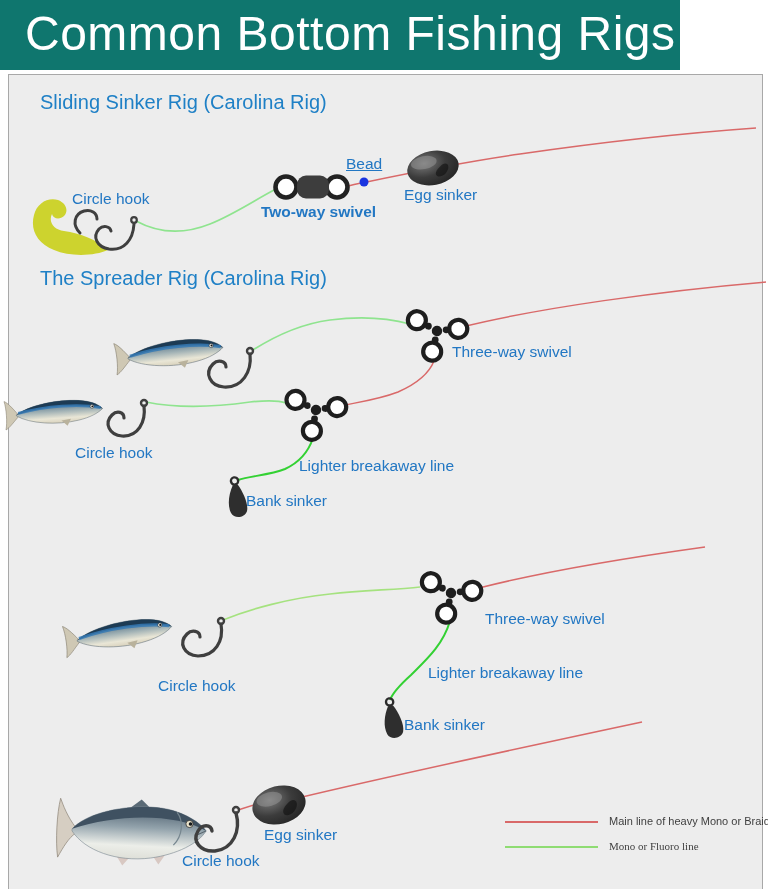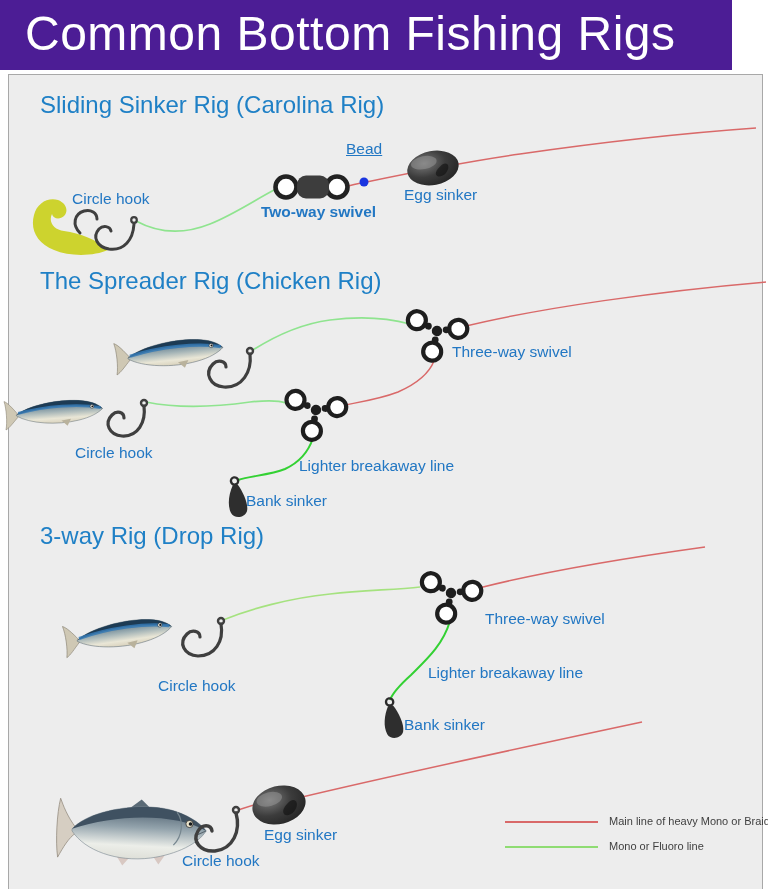--- a/index.html
+++ b/index.html
@@ -1,23 +1,23 @@
 <!DOCTYPE html>
 <html><head>
 <meta charset="utf-8">
 <style>
   html,body{margin:0;padding:0;background:#ffffff;}
   .canvas{position:relative;width:768px;height:889px;overflow:hidden;background:#ffffff;
           font-family:"Liberation Sans", sans-serif;}
-  .appbar{position:absolute;left:0;top:0;width:732px;height:70px;background:#4c1d95;}
+  .appbar{position:absolute;left:0;top:0;width:680px;height:70px;background:#0f766e;}
   .appbar .title{position:absolute;left:25px;top:0;line-height:68px;font-size:48px;
                  color:#ffffff;white-space:nowrap;letter-spacing:0.5px;}
   .panel{position:absolute;left:8px;right:5px;top:74px;bottom:-2px;
          background:#ededed;border:1px solid #a8a8a8;}
-  .rig-heading{position:absolute;font-size:24px;color:#1f80c6;white-space:nowrap;}
+  .rig-heading{position:absolute;font-size:20px;color:#1f80c6;white-space:nowrap;}
   .part-label{position:absolute;font-size:15.5px;color:#2277c3;white-space:nowrap;}
   .legend-label{position:absolute;font-size:11px;color:#3f3f3f;white-space:nowrap;}
   svg.art{position:absolute;left:0;top:0;}
 </style>
 </head>
 <body>
 
 <div class="canvas">
 
   <div class="panel"></div>
@@ -163,34 +163,33 @@
 
     <g>
       <line x1="505" y1="822" x2="598" y2="822" stroke="#d96969" stroke-width="2.2"></line>
       <line x1="505" y1="847" x2="598" y2="847" stroke="#8fdc73" stroke-width="2.2"></line>
     </g>
   </svg>
 
   <div class="rig-heading" style="left:40px;top:91px;">Sliding Sinker Rig (Carolina Rig)</div>
   <div class="part-label" style="left:72px;top:190px;">Circle hook</div>
   <div class="part-label" style="left:261px;top:203px;font-weight:bold;">Two-way swivel</div>
-  <div class="part-label" style="left:346px;top:140px;text-decoration:underline;">Bead</div>
+  <div class="part-label" style="left:346px;top:155px;text-decoration:underline;">Bead</div>
   <div class="part-label" style="left:404px;top:186px;">Egg sinker</div>
 
-  <div class="rig-heading" style="left:40px;top:267px;">The Spreader Rig (Chicken Rig)</div>
+  <div class="rig-heading" style="left:40px;top:267px;">The Spreader Rig (Carolina Rig)</div>
   <div class="part-label" style="left:452px;top:343px;">Three-way swivel</div>
   <div class="part-label" style="left:75px;top:444px;">Circle hook</div>
   <div class="part-label" style="left:299px;top:457px;">Lighter breakaway line</div>
   <div class="part-label" style="left:246px;top:492px;">Bank sinker</div>
 
-  <div class="rig-heading" style="left:40px;top:522px;">3-way Rig (Drop Rig)</div>
   <div class="part-label" style="left:485px;top:610px;">Three-way swivel</div>
   <div class="part-label" style="left:428px;top:664px;">Lighter breakaway line</div>
   <div class="part-label" style="left:158px;top:677px;">Circle hook</div>
   <div class="part-label" style="left:404px;top:716px;">Bank sinker</div>
 
   <div class="part-label" style="left:264px;top:826px;">Egg sinker</div>
   <div class="part-label" style="left:182px;top:852px;">Circle hook</div>
 
   <div class="legend-label" style="left:609px;top:815px;">Main line of heavy Mono or Braid</div>
-  <div class="legend-label" style="left:609px;top:840px;">Mono or Fluoro line</div>
+  <div class="legend-label" style="left:609px;top:840px;font-family:Liberation Serif, serif;">Mono or Fluoro line</div>
 
 </div>
 
 </body></html>

